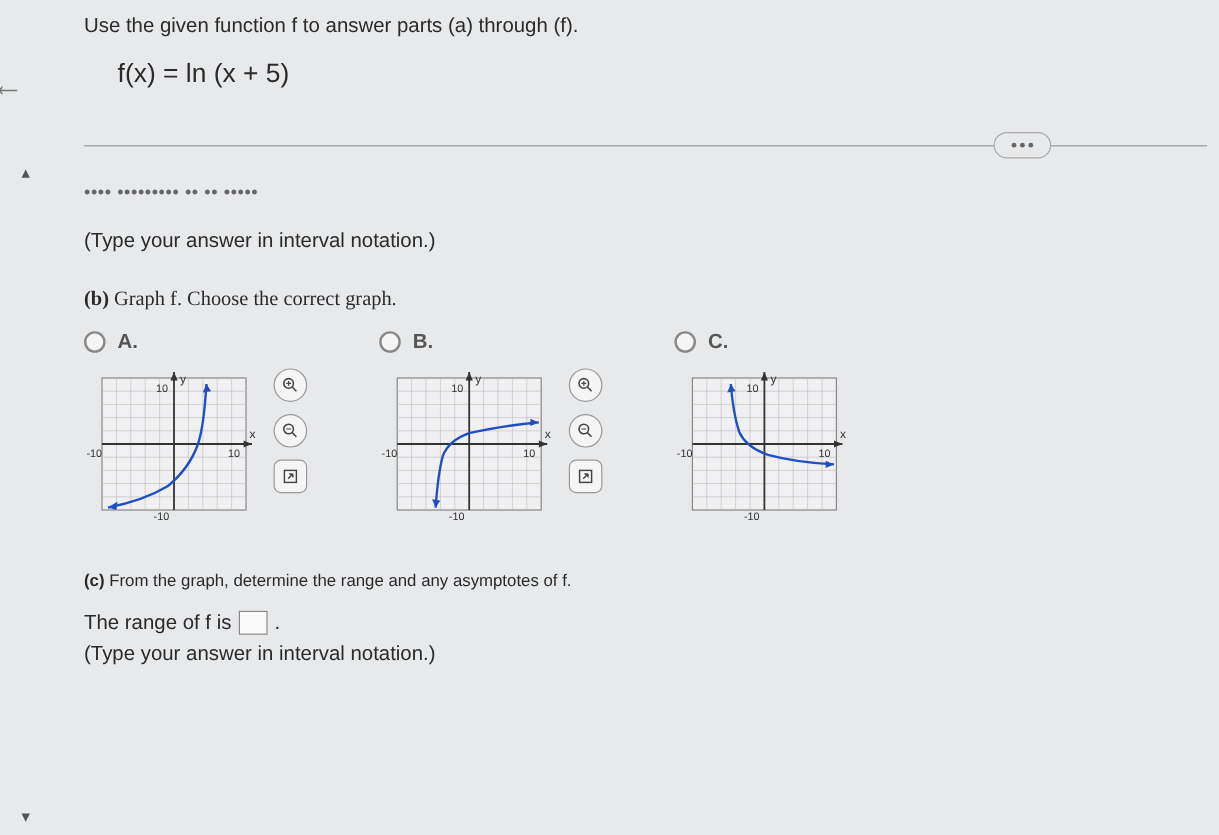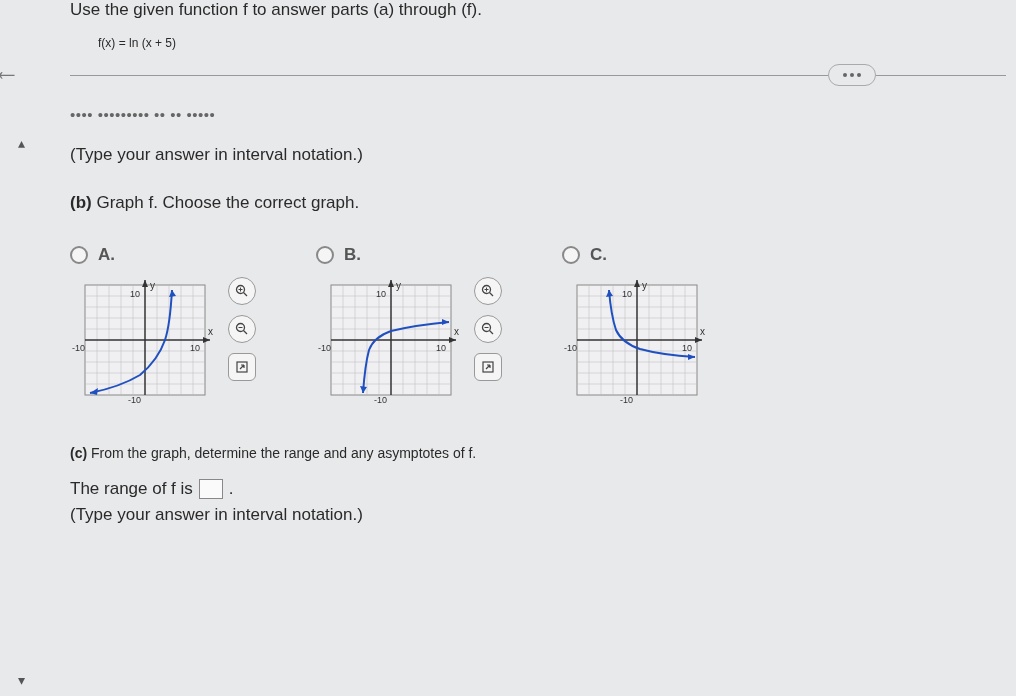--- a/index.html
+++ b/index.html
@@ -29,32 +29,32 @@
     .scroll-down {
       position: absolute;
       left: 18px;
       bottom: 8px;
       font-size: 14px;
       color: #555;
     }
     .content {
       position: absolute;
       left: 70px;
-      top: 0;
+      top: 12px;
       right: 10px;
       color: #2a2a2a;
     }
     .instruction {
       font-size: 17px;
       margin-bottom: 16px;
     }
     .function {
-      font-size: 12px;
+      font-size: 22px;
       margin-left: 28px;
-      margin-bottom: 14px;
+      margin-bottom: 36px;
     }
     .hr-container {
       position: relative;
       height: 22px;
       margin-bottom: 20px;
     }
     .hr-line {
       position: absolute;
       top: 11px;
       left: 0;
@@ -87,21 +87,22 @@
       color: #666;
       margin-bottom: 22px;
       letter-spacing: 0.5px;
     }
     .interval-note {
       font-size: 17px;
       margin-bottom: 28px;
     }
     .part-b {
       font-size: 17px;
-      margin-bottom: 32px;
+      margin-bottom: 16px;
+      font-family: Liberation Serif, serif;
     }
     .bold { font-weight: bold; }
     .options-row {
       display: flex;
       gap: 60px;
       margin-bottom: 40px;
     }
     .option {
       display: flex;
       flex-direction: column;

